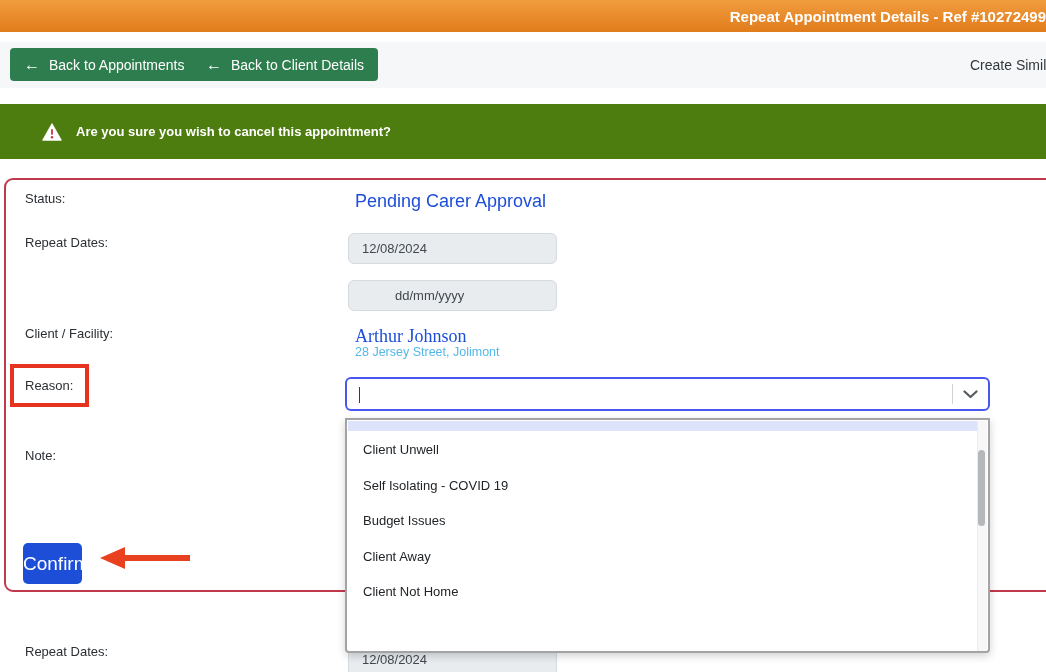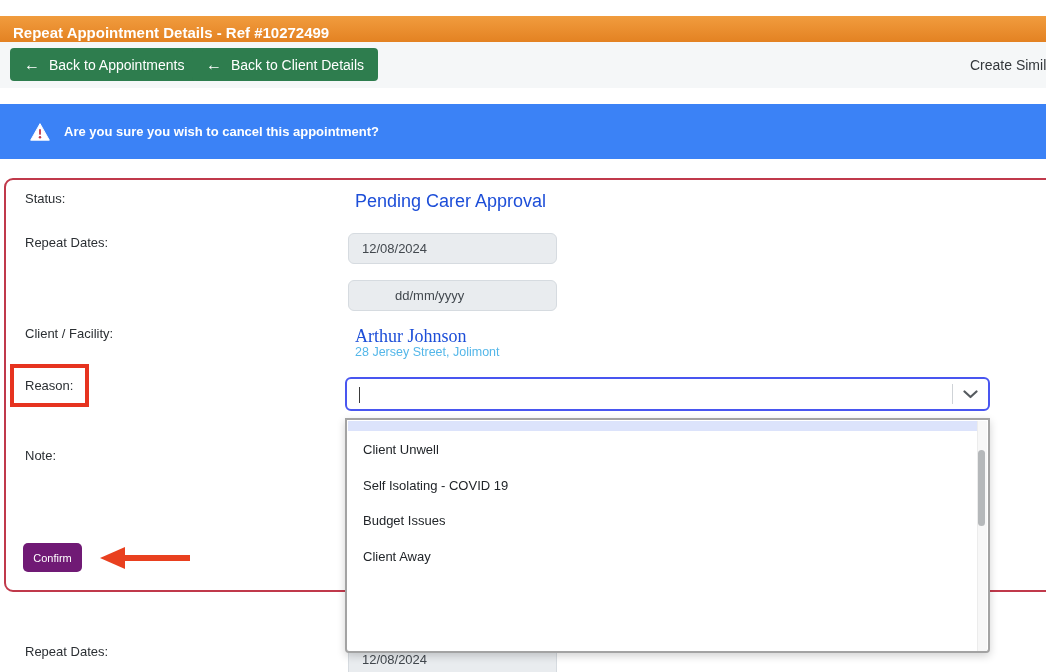--- a/index.html
+++ b/index.html
@@ -1,35 +1,35 @@
 <!DOCTYPE html>
 <html><head>
 <meta charset="utf-8">
 <style>
   * { margin:0; padding:0; box-sizing:border-box; }
   html,body { width:1046px; height:672px; overflow:hidden; background:#fff;
               font-family:"Liberation Sans","DejaVu Sans",sans-serif; }
   #stage { position:relative; width:1046px; height:672px; overflow:hidden; background:#fff; }
 
   
-  .app-header { position:absolute; left:0; top:16px; width:1046px; height:32px;
-    background:linear-gradient(#f19c3e,#e07c1c); display:flex; align-items:center; padding-left:13px; }
+  .app-header { position:absolute; left:0; top:0; width:1046px; height:32px;
+    background:linear-gradient(#f19c3e,#e07c1c); display:flex; align-items:center; padding-left:13px;justify-content:flex-end; }
   .app-header .title { color:#fff; font-weight:bold; font-size:15px; }
 
   
   .toolbar { position:absolute; left:0; top:42px; width:1046px; height:46px; background:#f5f7f8; }
   .btn-green { position:absolute; top:6px; height:33px; background:#2e7d4e; color:#fff;
     border:none; border-radius:4px; font-size:14px; font-family:inherit;
     display:flex; align-items:center; gap:9px; padding:0 14px; cursor:pointer; }
   .btn-green .arrow { font-size:16px; line-height:1; }
   .create-similar { position:absolute; left:970px; top:15px; font-size:14px; color:#33373b; white-space:nowrap; }
 
   
-  .alert-banner { position:absolute; left:0; top:104px; width:1046px; height:55px; background:#3b82f6;
-    display:flex; align-items:center; }
+  .alert-banner { position:absolute; left:0; top:104px; width:1046px; height:55px; background:#4d7c0f;
+    display:flex; align-items:center;padding-left:12px; }
   .alert-banner .warn { margin-left:30px; width:20px; height:18px; flex:0 0 auto; }
   .alert-banner .msg { margin-left:14px; color:#fff; font-weight:bold; font-size:13px; }
 
   
   .panel { position:absolute; left:4px; top:178px; width:1082px; height:414px;
     border:2px solid #c0394b; border-radius:9px; background:#fff; }
 
   .lbl { position:absolute; left:25px; font-size:13px; color:#2b2f33; }
   .val { position:absolute; left:355px; font-size:18px; color:#1d4ed8; }
 
@@ -57,22 +57,22 @@
     z-index:5; overflow:hidden; }
   .dropdown .hl { position:absolute; left:1px; top:1px; width:633px; height:10px; background:#dce3fb; }
   .dropdown .items { position:absolute; left:0; top:12px; width:633px; }
   .dd-item { height:35.5px; display:flex; align-items:center; padding-left:16px;
     font-size:13px; color:#212529; cursor:pointer; }
   .scroll-track { position:absolute; right:1px; top:1px; width:10px; height:233px; background:#f7f7f7;
     border-left:1px solid #ececec; }
   .scroll-thumb { position:absolute; right:2px; top:29px; width:7px; height:76px; background:#b5b8ba; border-radius:4px; }
 
   
-  .confirm-btn { position:absolute; left:23px; top:543px; width:59px; height:29px; background:#701a75;
-    border:none; border-radius:5px; color:#fff; font-size:11px; font-family:inherit; cursor:pointer; z-index:2; }
+  .confirm-btn { position:absolute; left:23px; top:543px; width:59px; height:41px; background:#1d4ed8;
+    border:none; border-radius:5px; color:#fff; font-size:19px; font-family:inherit; cursor:pointer; z-index:2; }
   .annot-arrow-head { position:absolute; left:100px; top:547px; width:0; height:0;
     border-top:11px solid transparent; border-bottom:11px solid transparent;
     border-right:25px solid #e9401f; z-index:6; }
   .annot-arrow-shaft { position:absolute; left:124px; top:555px; width:66px; height:6px; background:#e9401f; z-index:6; }
 
   
   .bottom-date-input { position:absolute; left:348px; top:645px; width:209px; height:40px; background:#e9ecef;
     border:1px solid #d6dbe0; border-radius:6px 6px 0 0; font-size:13px; color:#42484e;
     padding:0 0 12px 13px; font-family:inherit; z-index:1; }
 </style>
@@ -139,19 +139,20 @@
   <span class="lbl" style="top:644px; z-index:1;">Repeat Dates:</span>
   <input class="bottom-date-input" type="text" value="12/08/2024" style="">
 
   <div class="dropdown">
     <div class="hl"></div>
     <div class="items">
       <div class="dd-item">Client Unwell</div>
       <div class="dd-item">Self Isolating - COVID 19</div>
       <div class="dd-item">Budget Issues</div>
       <div class="dd-item">Client Away</div>
+      <div class="dd-item">Client Not Home</div>
     </div>
     <div class="scroll-track">
       <div class="scroll-thumb"></div>
     </div>
   </div>
 
 </div>
 
 </body></html>

